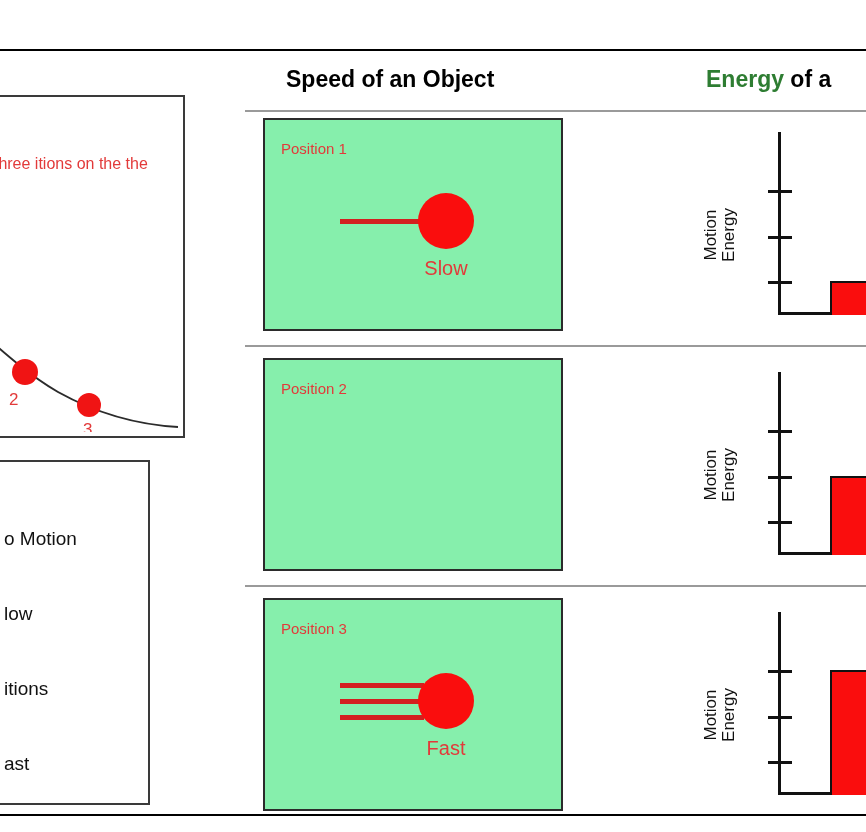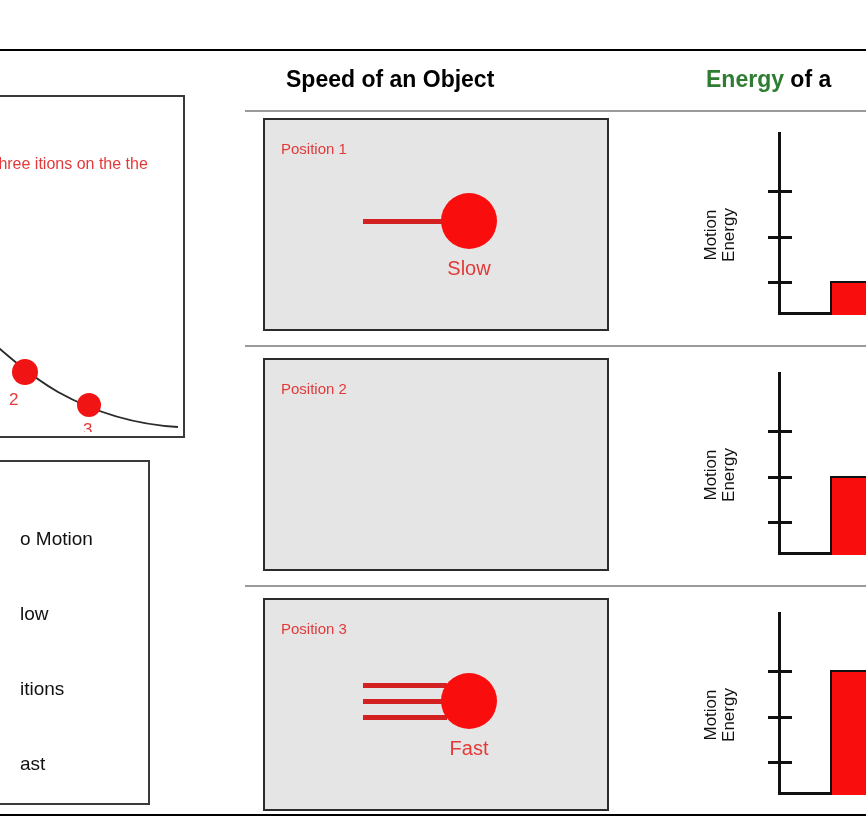--- a/index.html
+++ b/index.html
@@ -91,29 +91,28 @@
     position: absolute;
     left: 14px;
     height: 42px;
     width: 250px;
   }
   .key-row .key-label {
     position: absolute;
     left: 118px; top: 4px;
     font-size: 19px; color: #111111;
     white-space: nowrap;
-    margin-left: 16px;
   }
 
   
   .pos-box {
     position: absolute;
-    left: 263px; width: 346px;
+    left: 263px; width: 300px;
     border: 2px solid #2b2b2b;
-    background: #e5e5e5;
+    background: #86efac;
   }
   .pos-label {
     position: absolute;
     left: 16px; top: 20px;
     font-size: 15px;
     color: #E23A3A;
   }
   .ball-group {
     position: absolute;
     left: 50%; top: 50%;

